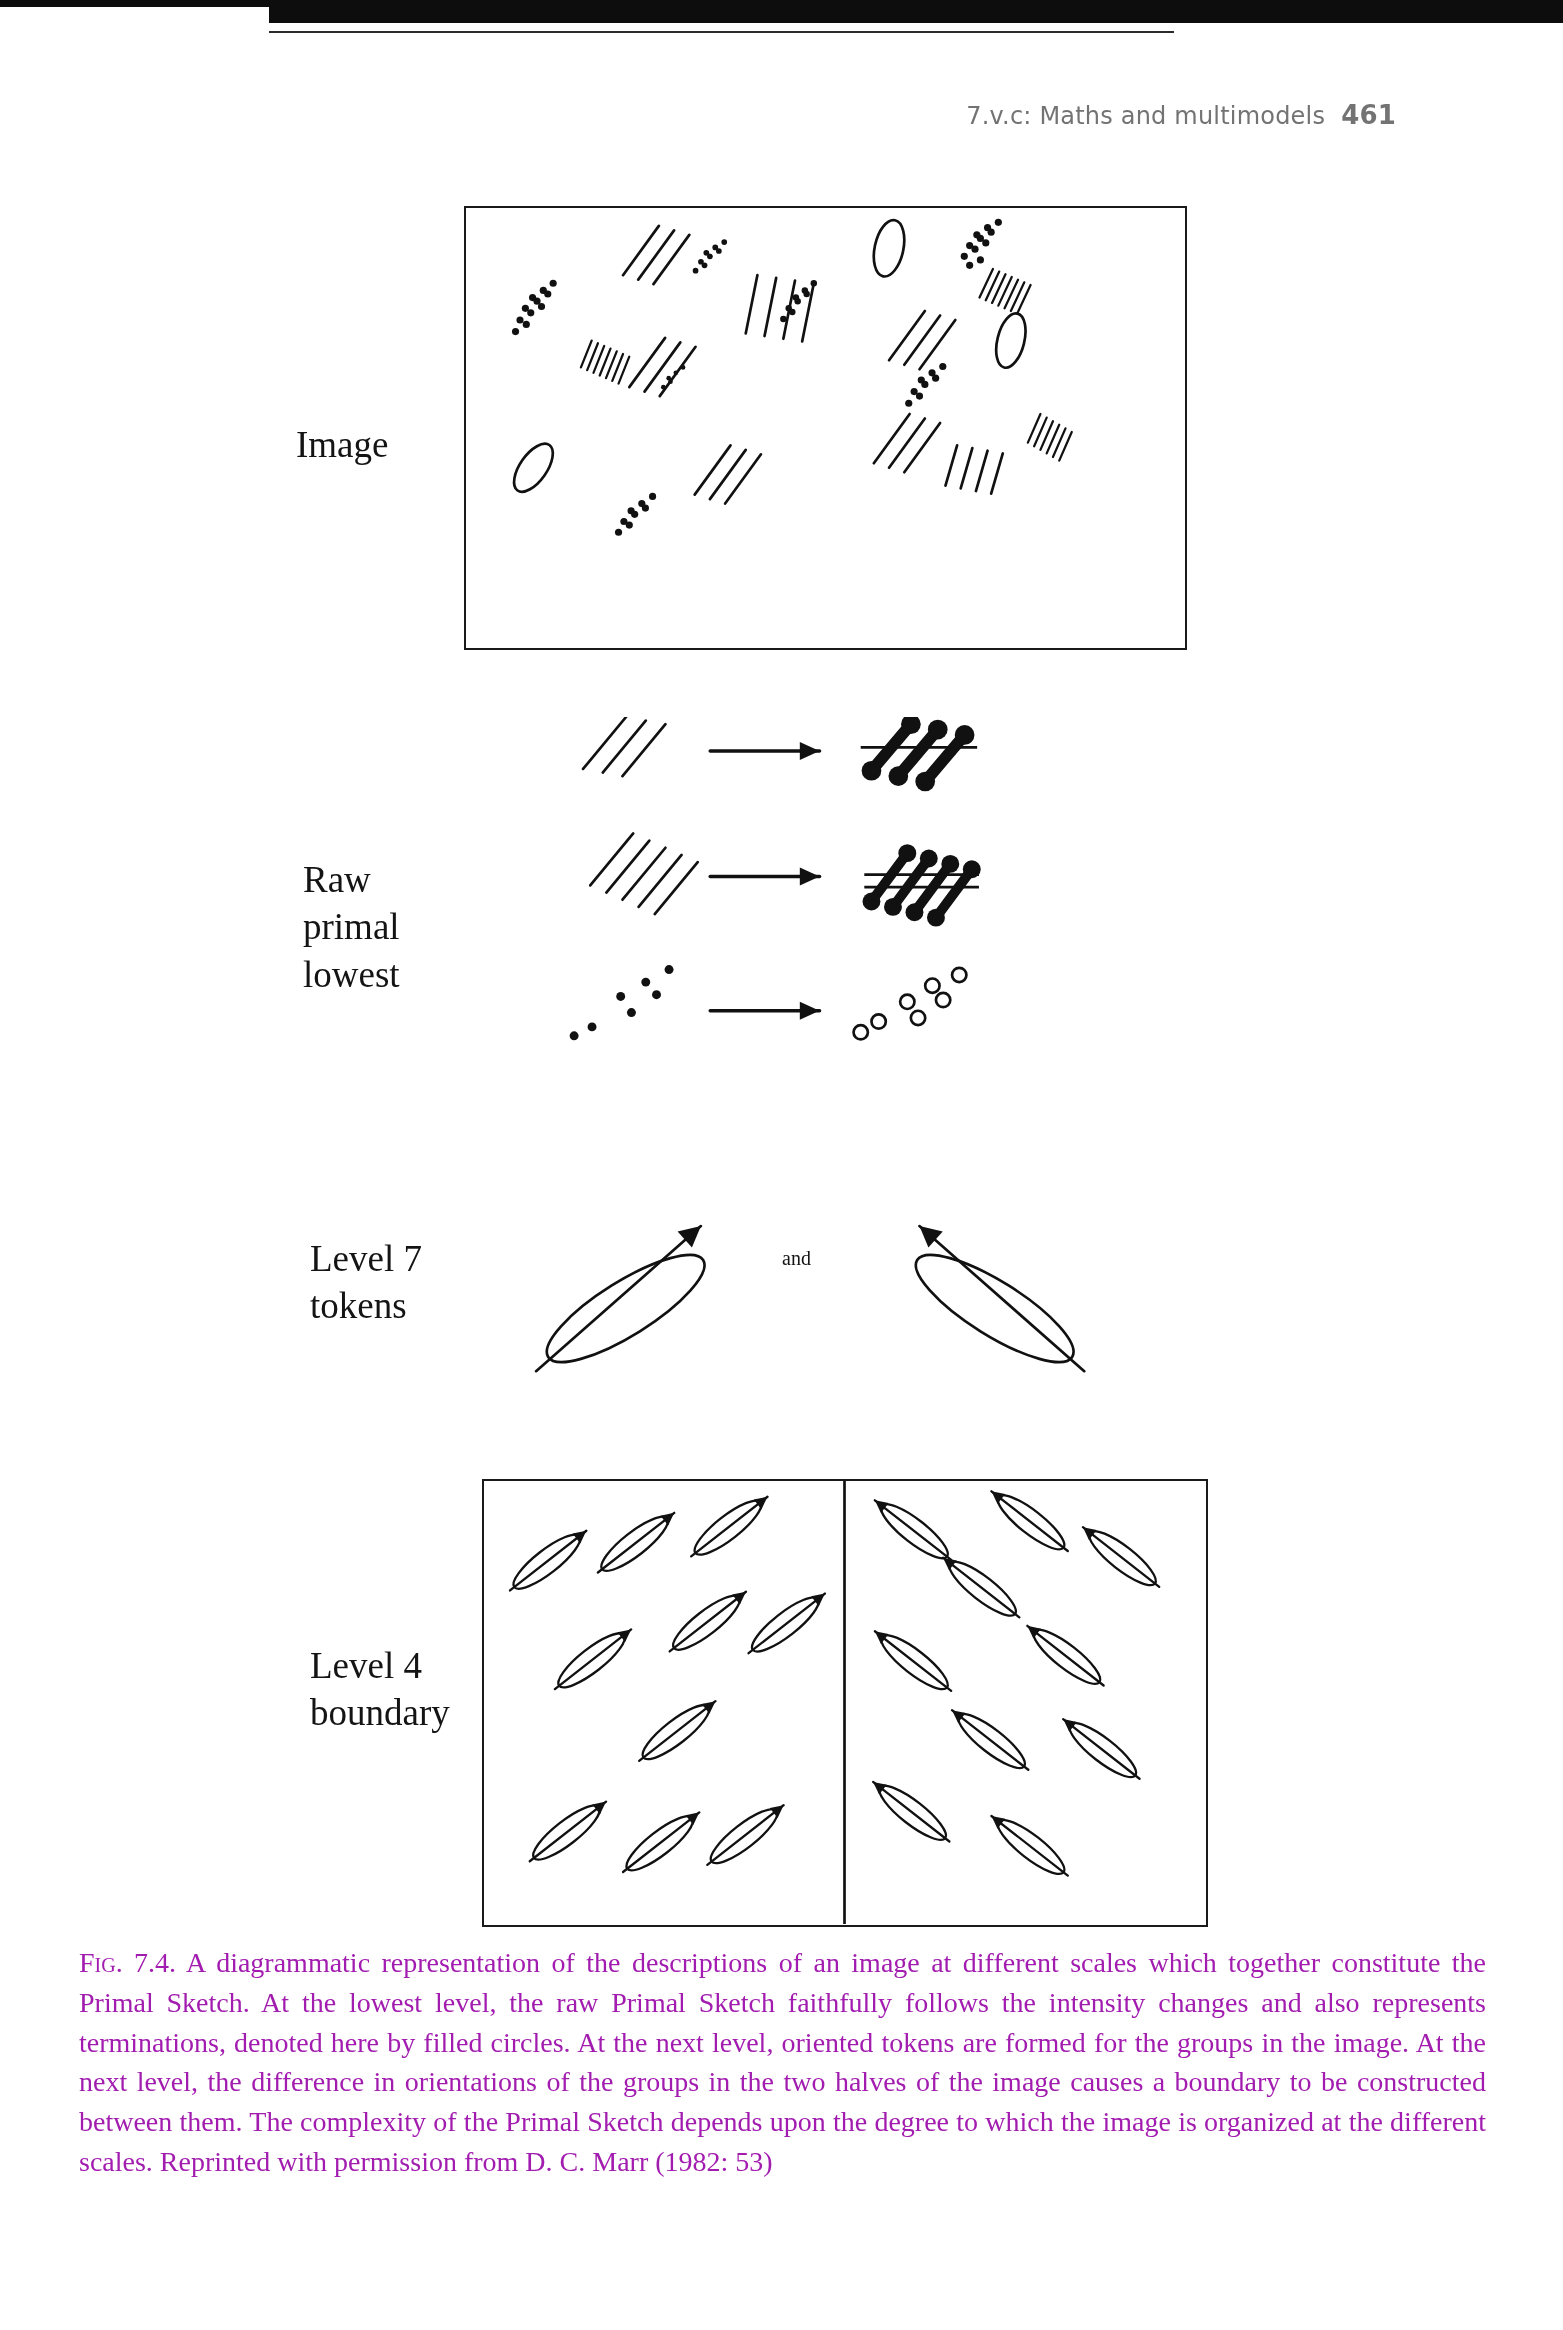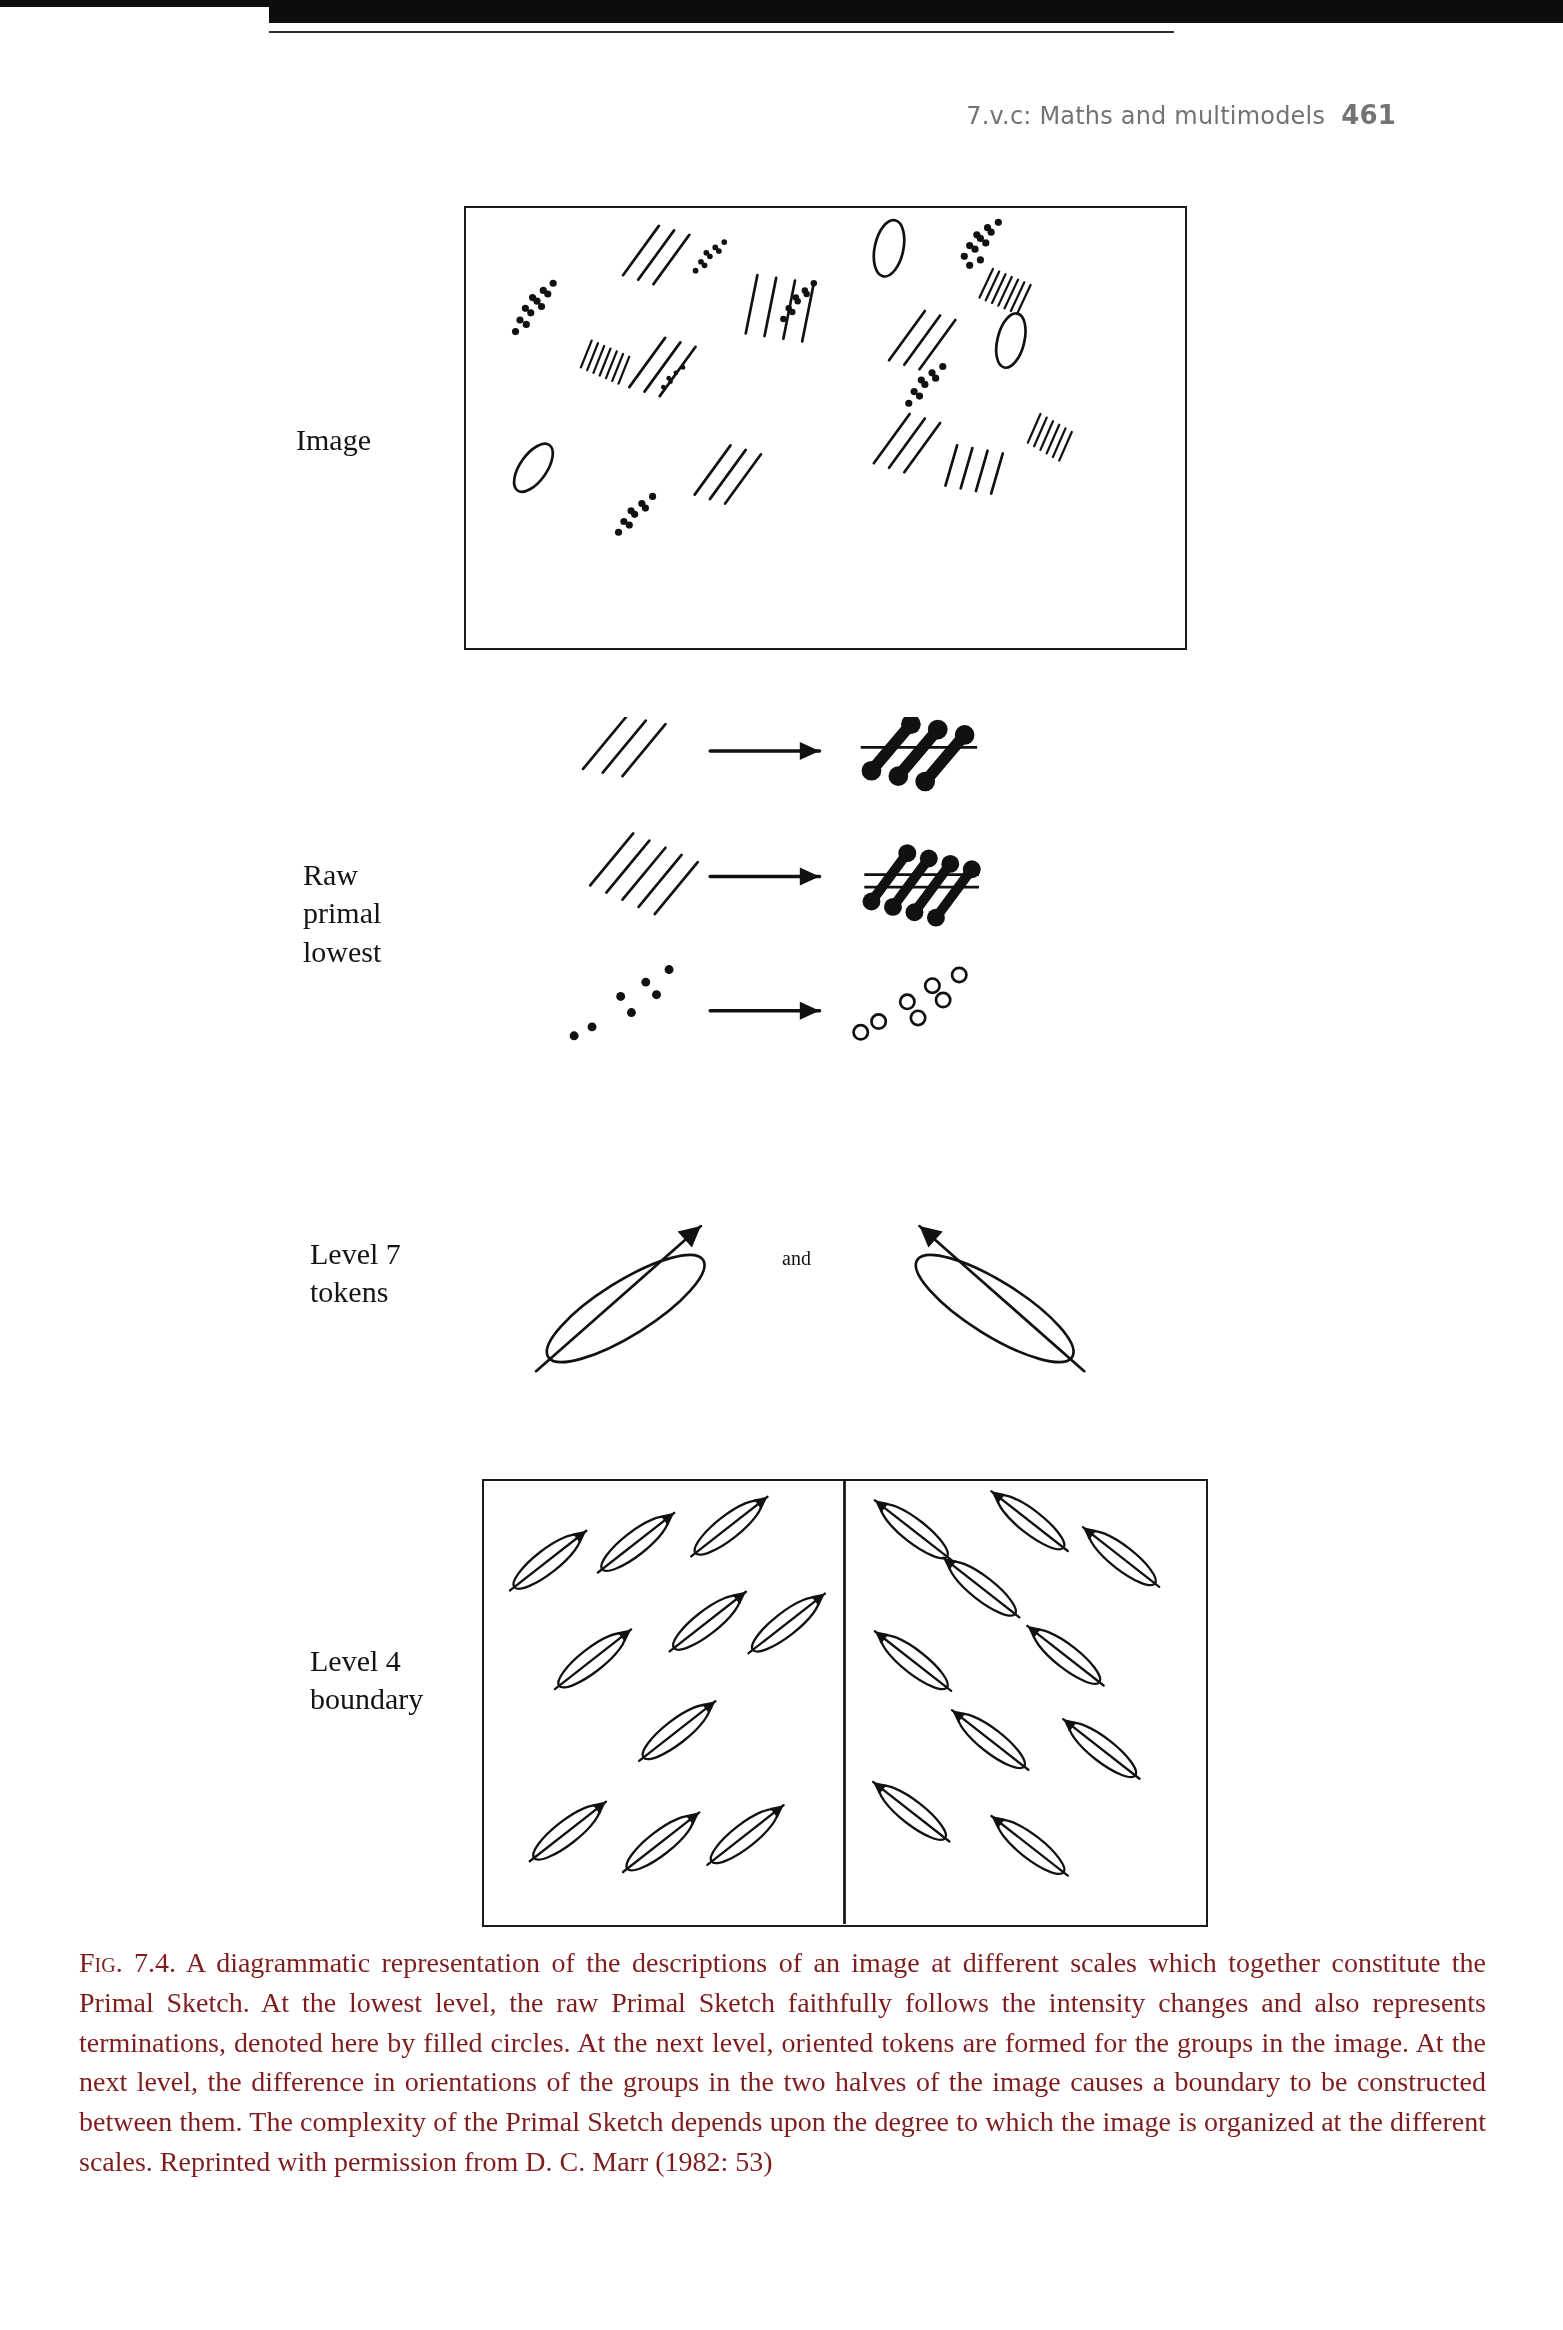--- a/index.html
+++ b/index.html
@@ -62,21 +62,21 @@
     position: absolute;
     top: 179px;
     left: 0;
     width: 1563px;
     height: 1748px;
   }
 
   .row-label {
     position: absolute;
     font-family: "Liberation Serif", serif;
-    font-size: 30px;
+    font-size: 37px;
     line-height: 1.28;
     color: #141414;
   }
 
   .panel-box {
     position: absolute;
     border: 2.7px solid #1a1a1a;
     box-sizing: border-box;
   }
 
@@ -85,21 +85,21 @@
   
   .caption {
     position: absolute;
     left: 79px;
     top: 1943px;
     width: 1407px;
     font-family: "Liberation Serif", serif;
     font-size: 28px;
     line-height: 1.42;
     text-align: justify;
-    color: #7f1d1d;
+    color: #a21caf;
   }
   .caption .figtag {
     font-variant: small-caps;
   }
 </style>
 </head>
 <body>
 
 <div class="scan-edge"></div>
 <div class="scan-edge-white"></div>

